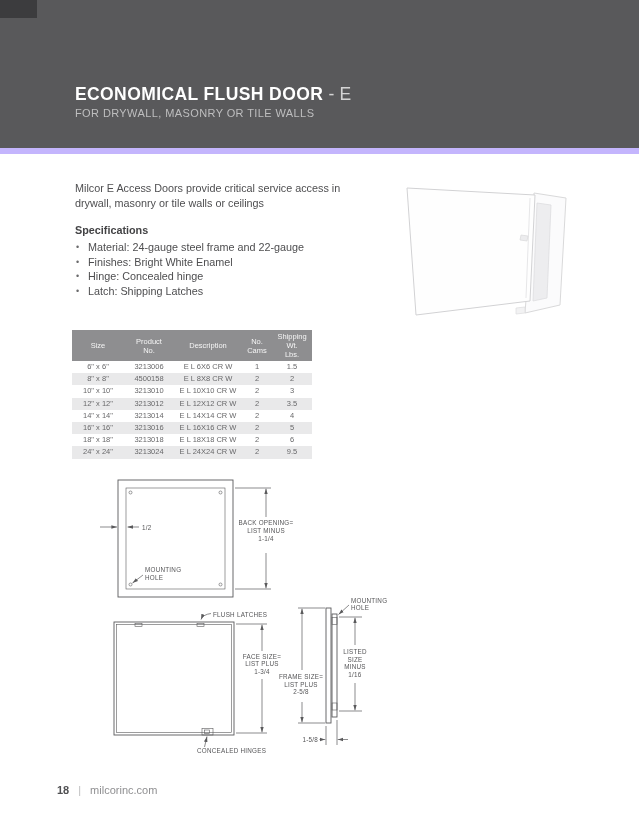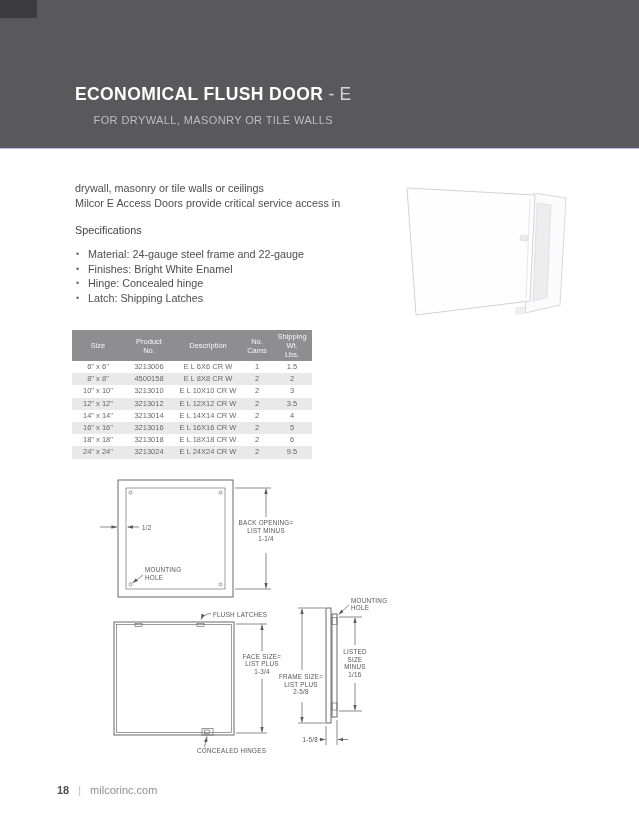--- a/index.html
+++ b/index.html
@@ -1,30 +1,30 @@
 <!DOCTYPE html>
 <html><head>
 <meta charset="utf-8">
 <style>
   html,body{margin:0;padding:0;background:#ffffff;}
   body{font-family:"Liberation Sans","DejaVu Sans",sans-serif;}
   .page{position:relative;width:639px;height:828px;background:#ffffff;overflow:hidden;}
 
   
-  .header-band{position:absolute;left:0;top:0;width:639px;height:148px;background:#59595b;border-bottom:1px solid #c4b5fd;text-align:center;}
+  .header-band{position:absolute;left:0;top:0;width:639px;height:148px;background:#59595b;border-bottom:6px solid #c4b5fd;}
   .corner-block{position:absolute;left:0;top:0;width:37px;height:18px;background:#3c3c3e;}
   .title-wrap{position:absolute;left:75px;top:84px;}
   h1.page-title{margin:0;font-size:17.5px;line-height:20px;color:#ffffff;font-weight:bold;letter-spacing:.4px;}
   .t-suffix{font-weight:normal;color:#d4d4d5;letter-spacing:.2px;}
-  .subtitle{margin-top:10px;font-size:11px;color:#bebebf;letter-spacing:.4px;}
+  .subtitle{margin-top:3px;font-size:11px;color:#bebebf;letter-spacing:.4px;}
 
   
   .intro{position:absolute;left:75px;top:181px;font-size:10.8px;line-height:15px;color:#4e4e50;white-space:nowrap;}
   .specs{position:absolute;left:75px;top:224px;font-size:10.8px;color:#4e4e50;}
-  .specs-heading{font-weight:normal;color:#434345;margin-bottom:11px;}
+  .specs-heading{font-weight:bold;color:#434345;margin-bottom:4px;}
   .spec-item{position:relative;padding-left:13px;line-height:14.6px;white-space:nowrap;}
   .spec-item .bullet{position:absolute;left:1px;top:0;color:#6a6a6c;font-size:9px;}
   .spec-label{}
   .spec-cont{padding-left:0;line-height:14.6px;}
   .spec-cont:empty{display:none;}
 
   
   table.spec-table{position:absolute;left:72px;top:330px;width:240px;border-collapse:collapse;table-layout:fixed;}
   table.spec-table th{background:#8e8e90;color:#f5f5f5;font-weight:normal;font-size:7.5px;line-height:9px;height:31px;vertical-align:middle;text-align:center;padding:0;}
   table.spec-table th div:empty{display:none;}
@@ -54,22 +54,22 @@
 
   <div class="header-band">
     <div class="corner-block"></div>
     <div class="title-wrap">
       <h1 class="page-title"><span class="t-main">ECONOMICAL FLUSH DOOR</span> <span class="t-suffix">- E</span></h1>
       <div class="subtitle">FOR DRYWALL, MASONRY OR TILE WALLS</div>
     </div>
   </div>
 
   <div class="intro">
+    <div>Milcor E Access Doors provide critical service access in</div>
     <div>drywall, masonry or tile walls or ceilings</div>
-    <div>Milcor E Access Doors provide critical service access in</div>
   </div>
 
   <div class="specs">
     <div class="specs-heading">Specifications</div>
 
     <div class="spec-item">
       <span class="bullet">•</span>
       <span class="spec-label">Material:</span>
       <span class="spec-text">24-gauge steel frame and 22-gauge</span>
     </div>

